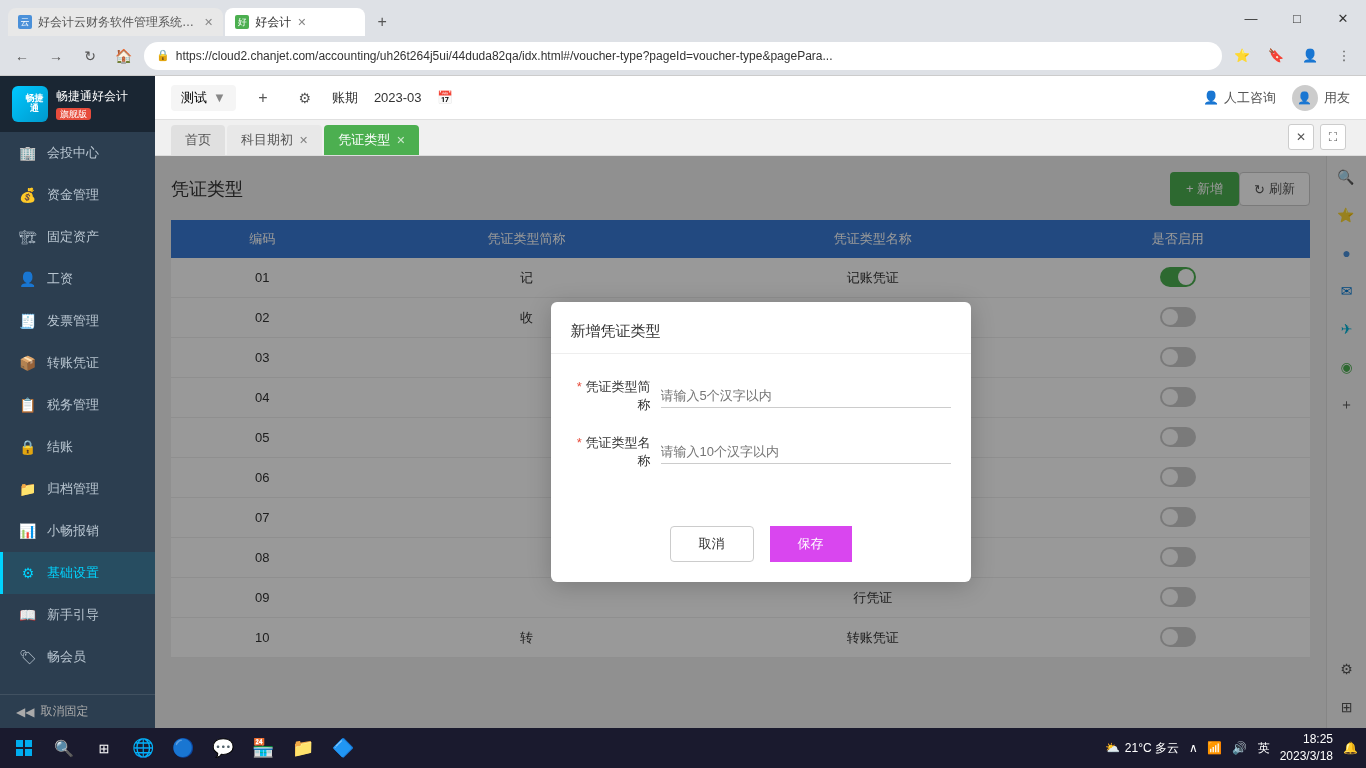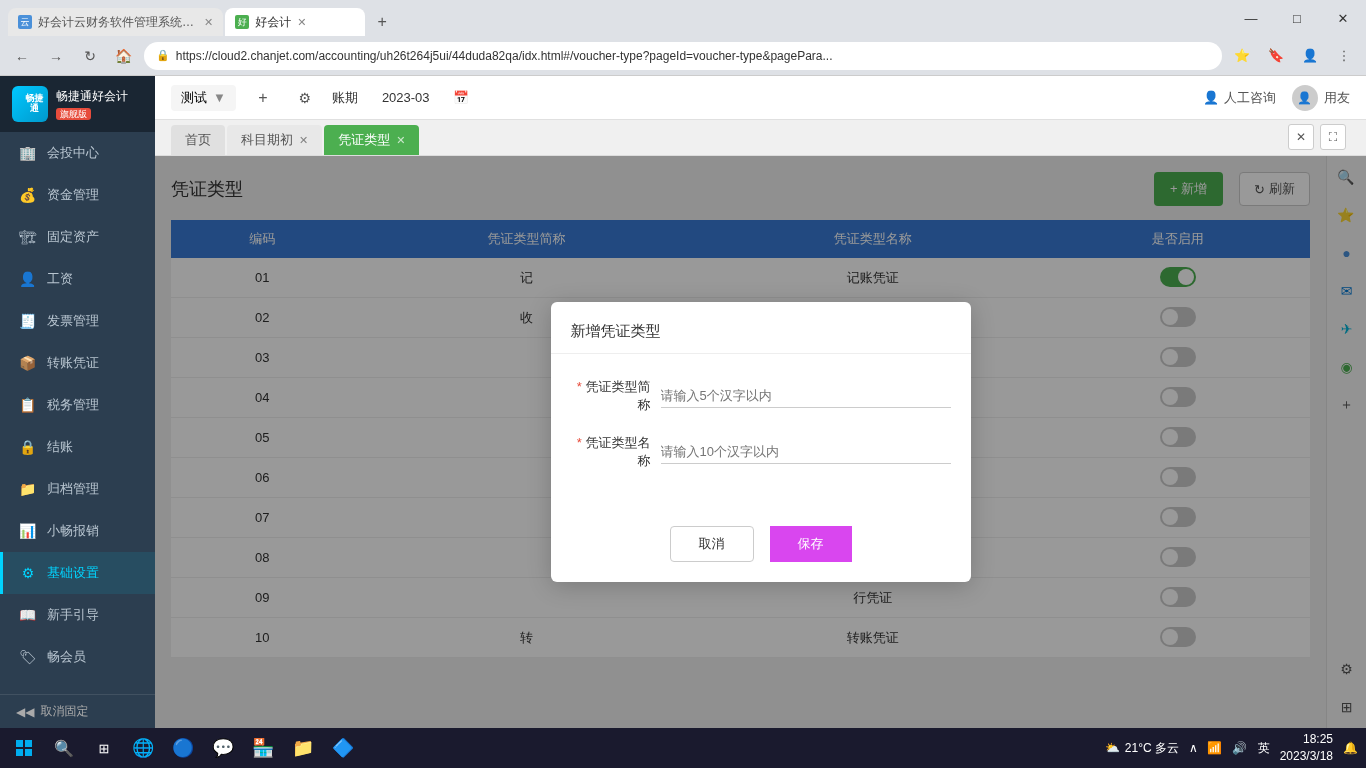--- a/index.html
+++ b/index.html
@@ -15,38 +15,38 @@
     .sidebar-logo { background: #1a2633; padding: 10px 12px; display: flex; align-items: center; gap: 8px; }
     .logo-icon { width: 36px; height: 36px; background: linear-gradient(135deg, #00c8ff, #0099cc); border-radius: 6px; display: flex; align-items: center; justify-content: center; font-size: 10px; color: white; font-weight: bold; padding-left: 9px; }
     .nav-item { display: flex; align-items: center; gap: 10px; padding: 12px 16px; cursor: pointer; font-size: 13px; color: #b8c5d0; border-left: 3px solid transparent; }
     .nav-item.active { color: #00d4ff; border-left-color: #00d4ff; background: rgba(0,212,255,0.1); }
     .nav-item .icon { width: 18px; text-align: center; font-size: 14px; }
 
     
     .top-toolbar { background: #fff; height: 44px; display: flex; align-items: center; padding: 0 16px; gap: 12px; border-bottom: 1px solid #e0e0e0; }
     .company-select { display: flex; align-items: center; gap: 6px; background: #f5f5f5; border-radius: 4px; padding: 4px 10px; cursor: pointer; font-size: 13px; }
     .toolbar-icon-btn { width: 30px; height: 30px; display: flex; align-items: center; justify-content: center; cursor: pointer; color: #555; font-size: 14px; }
-    .period-info { display: flex; align-items: center; gap: 20px; font-size: 13px; color: #333; }
+    .period-info { display: flex; align-items: center; gap: 12px; font-size: 13px; color: #333; }
     .toolbar-right { margin-left: auto; display: flex; align-items: center; gap: 16px; }
     .consultant-btn { display: flex; align-items: center; gap: 4px; color: #555; font-size: 13px; cursor: pointer; }
     .user-info { display: flex; align-items: center; gap: 6px; color: #555; font-size: 13px; cursor: pointer; }
     .user-avatar { width: 26px; height: 26px; border-radius: 50%; background: #ccc; display: flex; align-items: center; justify-content: center; font-size: 12px; }
 
     
     .tab-bar { background: #f0f0f0; height: 36px; display: flex; align-items: flex-end; padding: 0 16px; border-bottom: 1px solid #ddd; gap: 2px; }
     .tab { padding: 0 14px; height: 30px; display: flex; align-items: center; gap: 6px; border-radius: 4px 4px 0 0; font-size: 13px; cursor: pointer; background: #ddd; color: #555; }
     .tab.active { background: #4caf50; color: white; }
     .tab.plain { background: #e8e8e8; }
     .tab .tab-close { font-size: 11px; color: inherit; opacity: 0.7; }
 
     
     .content-area { flex: 1; overflow: auto; padding: 16px; position: relative; }
     .page-header { display: flex; align-items: center; justify-content: space-between; margin-bottom: 14px; }
     .page-title { font-size: 18px; color: #333; font-weight: 500; }
-    .page-actions { display: flex; gap: 16px; }
+    .page-actions { display: flex; gap: 0; }
     .btn-primary { background: #4caf50; color: white; border: none; padding: 7px 16px; border-radius: 4px; cursor: pointer; font-size: 13px; display: flex; align-items: center; gap: 4px; }
     .btn-refresh { background: white; color: #555; border: 1px solid #ccc; padding: 7px 14px; border-radius: 4px; cursor: pointer; font-size: 13px; display: flex; align-items: center; gap: 4px; }
 
     
     .data-table { width: 100%; border-collapse: collapse; background: white; }
     .data-table thead tr { background: #3a7bd5; color: white; }
     .data-table th { padding: 10px 16px; text-align: center; font-weight: normal; font-size: 13px; }
     .data-table tbody tr { border-bottom: 1px solid #eee; }
     .data-table td { padding: 9px 16px; text-align: center; font-size: 13px; color: #333; }
 

